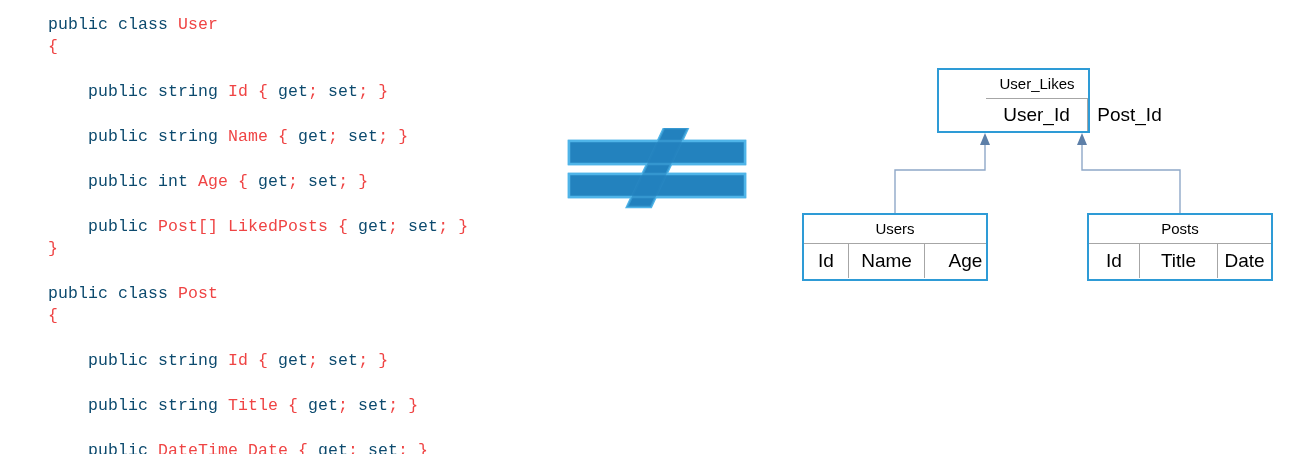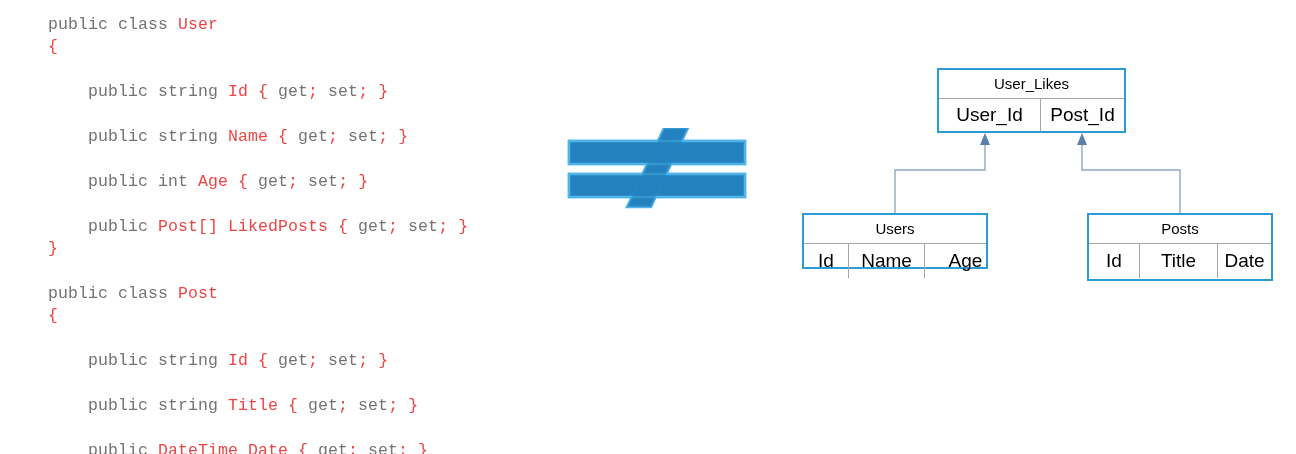--- a/index.html
+++ b/index.html
@@ -26,21 +26,21 @@
   }
   .code-line {
     font-family: "Liberation Mono", "DejaVu Sans Mono", monospace;
     font-size: 16.5px;
     line-height: 22.4px;
     white-space: pre;
     color: #000000;
     letter-spacing: 0.1px;
   }
   .code-line.blank { height: 22.4px; }
-  .kw { color: #737373; }
+  .kw { color: #0c4a6e; }
   .plain { color: #ef4444; }
 
   
   #neq-symbol {
     position: absolute;
     left: 560px;
     top: 128px;
     width: 200px;
     height: 92px;
   }
@@ -90,28 +90,28 @@
     justify-content: center;
     font-size: 19px;
     color: #000000;
     border-left: 1px solid #a6a6a6;
     white-space: nowrap;
   }
   .er-col:first-child { border-left: none; }
 
   
   #table-user-likes {
-    left: 157px; top: 18px; width: 189px; height: 65px;
+    left: 157px; top: 18px; width: 153px; height: 65px; padding-left: 47px;
   }
   #table-user-likes .er-cols { height: 32px; }
   #table-user-likes .er-col.c0 { flex: 0 0 101px; }
   #table-user-likes .er-col.c1 { flex: 0 0 84px; }
 
   #table-users {
-    left: 22px; top: 163px; width: 186px; height: 56px;
+    left: 22px; top: 163px; width: 186px; height: 68px;
   }
   #table-users .er-col.c0 { flex: 0 0 44px; }
   #table-users .er-col.c1 { flex: 0 0 76px; }
   #table-users .er-col.c2 { flex: 0 0 62px; padding-left: 20px; }
 
   #table-posts {
     left: 307px; top: 163px; width: 186px; height: 68px;
   }
   #table-posts .er-col.c0 { flex: 0 0 50px; }
   #table-posts .er-col.c1 { flex: 0 0 78px; }

